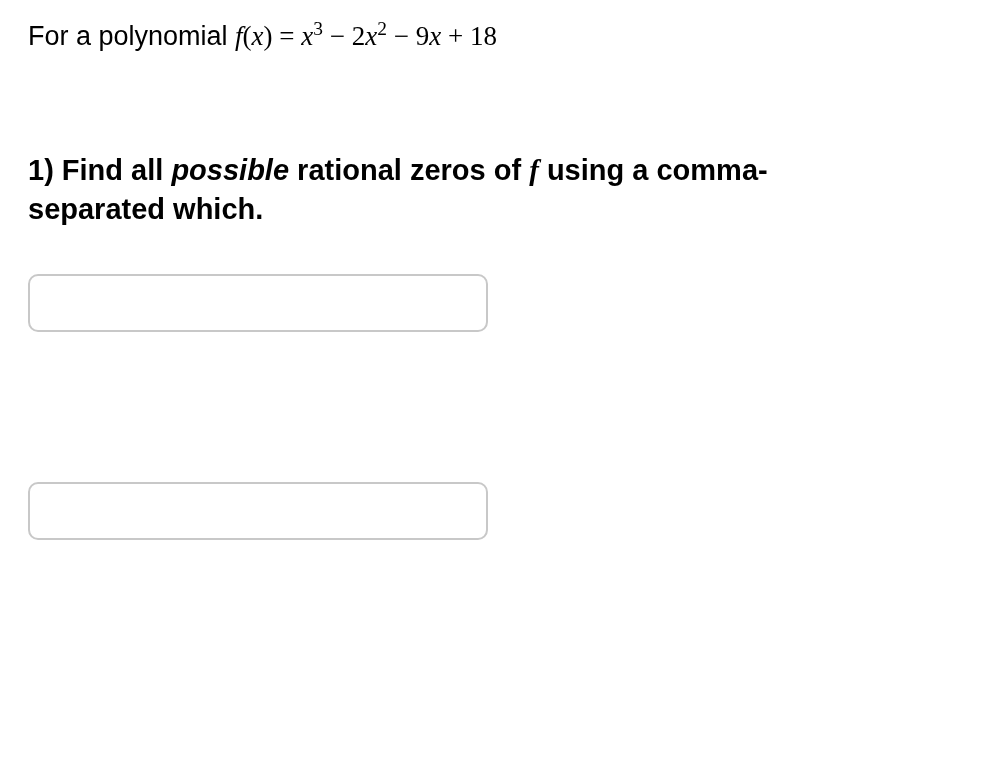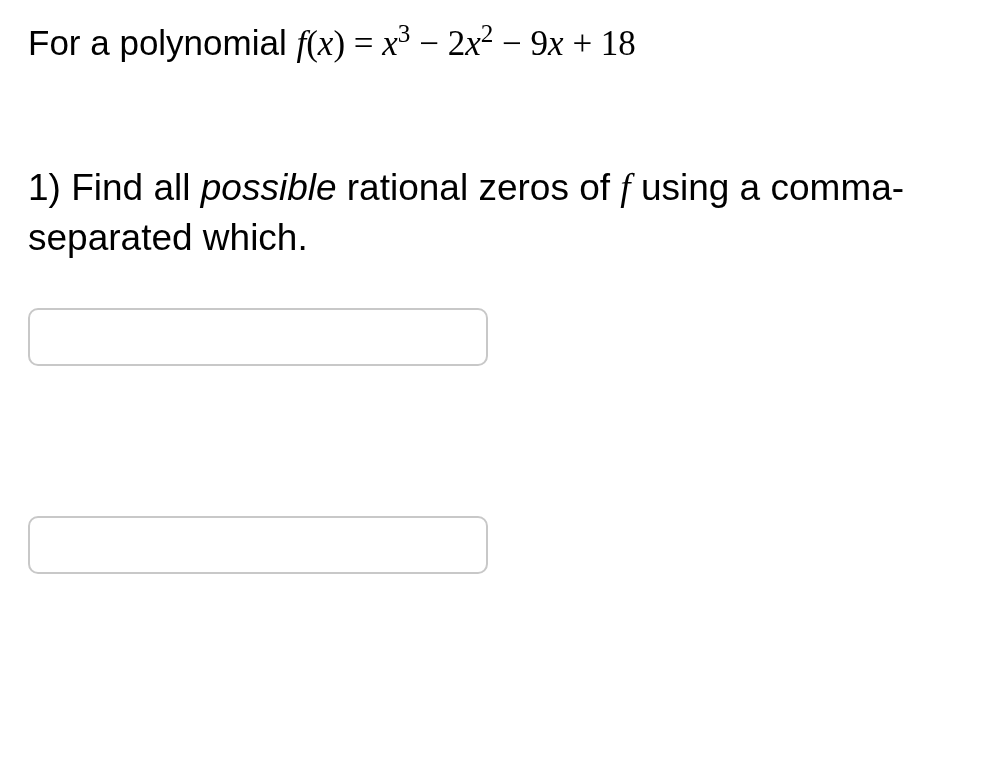--- a/index.html
+++ b/index.html
@@ -9,31 +9,32 @@
     }
     body {
       font-family: 'Trebuchet MS', 'Lucida Sans Unicode', 'Lucida Grande', sans-serif;
       width: 985px;
       height: 763px;
       background: #ffffff;
       padding: 18px 28px;
       color: #000000;
     }
     .problem-statement {
-      font-size: 35px;
+      font-size: 27px;
       line-height: 1.4;
       margin-bottom: 95px;
     }
     .question-block {
       margin-bottom: 50px;
     }
     .question-text {
-      font-size: 37px;
+      font-size: 29px;
       line-height: 1.35;
       margin-bottom: 45px;
+      font-weight: bold;
     }
     .answer-input {
       width: 460px;
       height: 58px;
       border: 2px solid #c8c8c8;
       border-radius: 10px;
       background: #ffffff;
       font-size: 22px;
       padding: 0 12px;
       outline: none;

